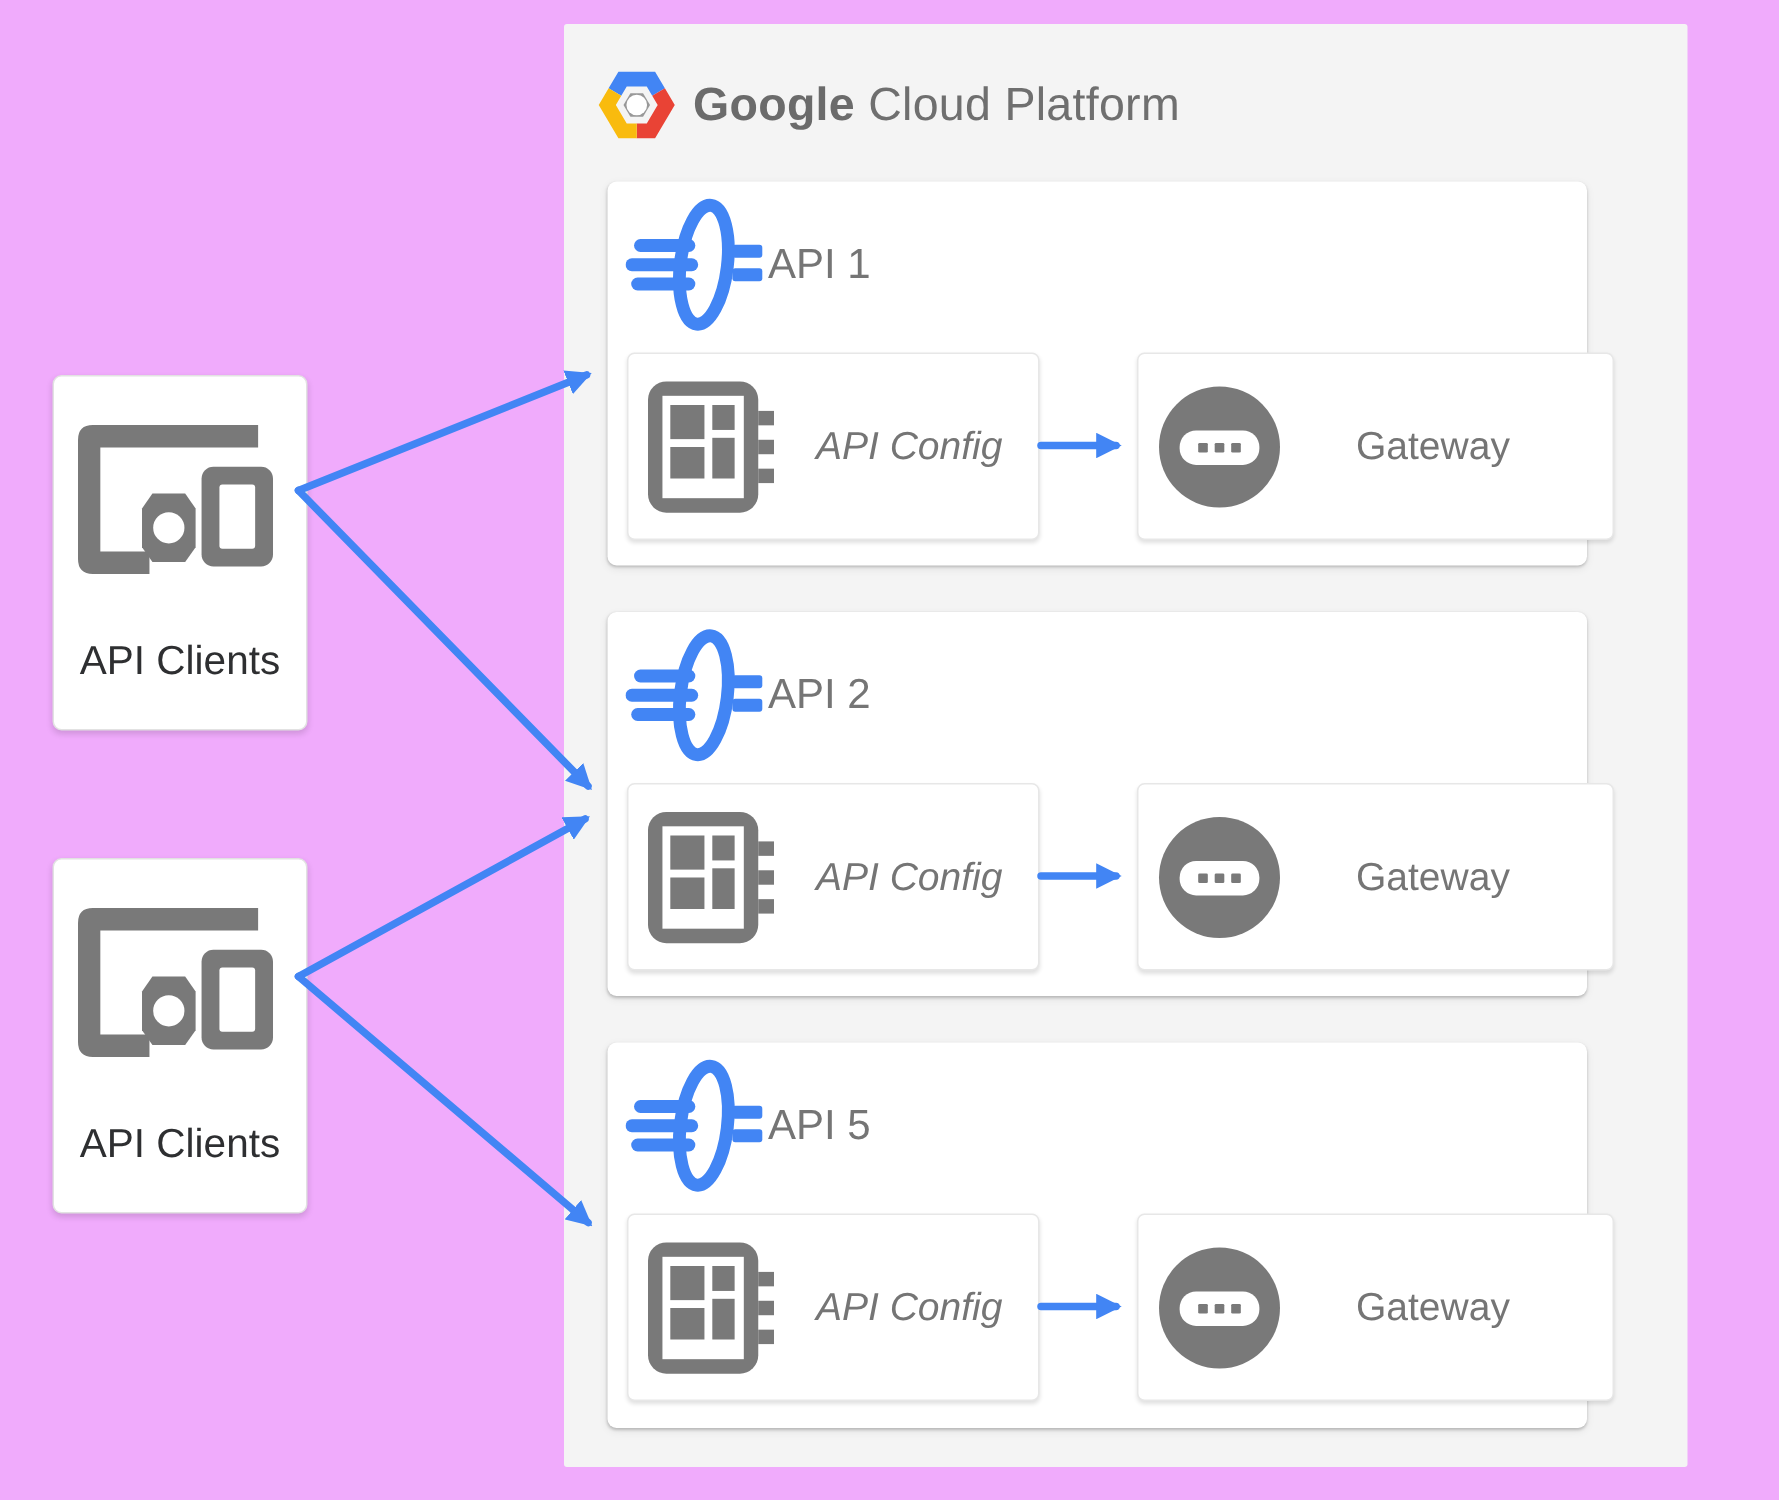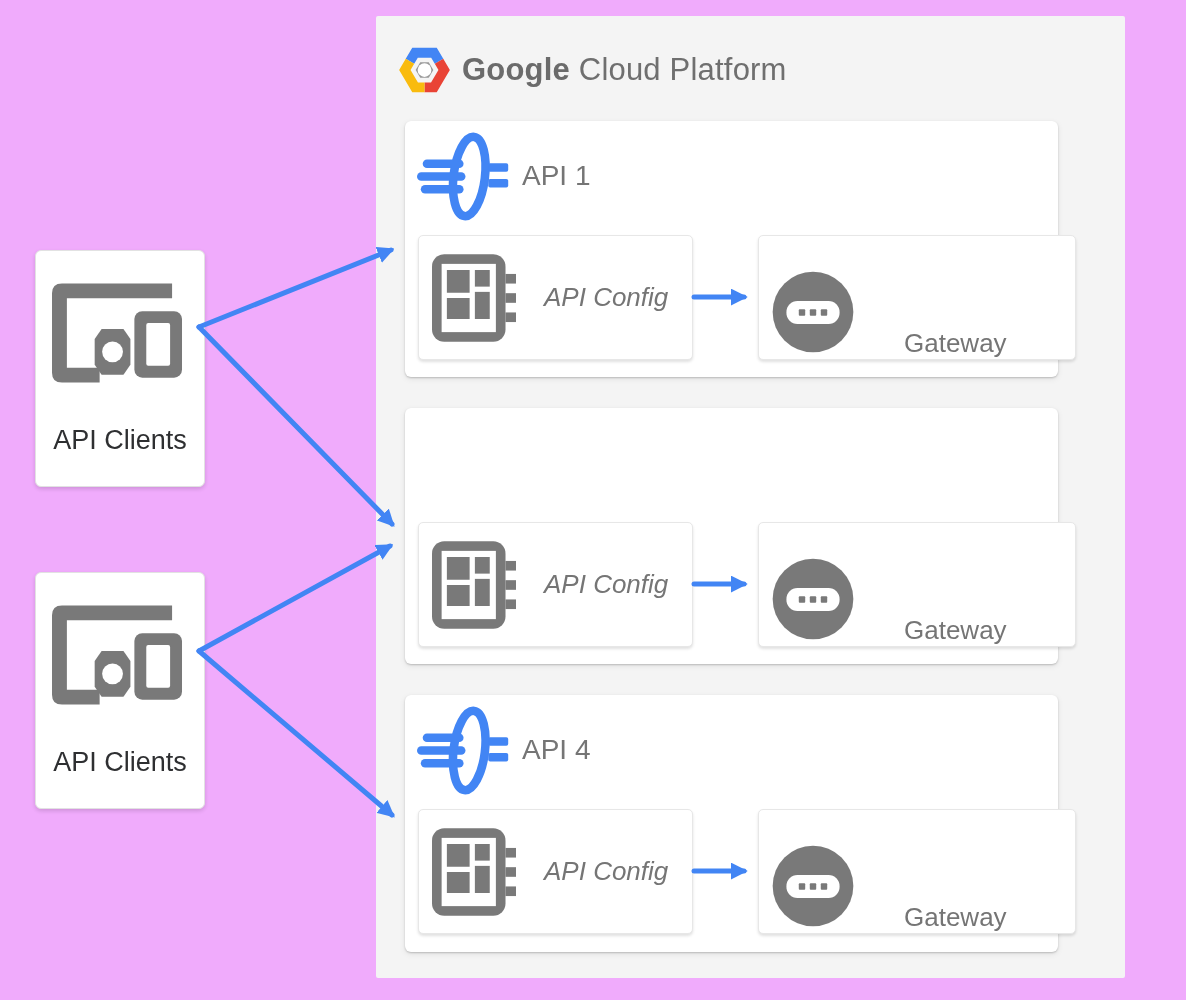--- a/index.html
+++ b/index.html
@@ -18,28 +18,28 @@
   .gcp-header{position:absolute;left:21px;top:29px;height:50px;display:flex;align-items:center;}
   .gcp-title{margin-left:10px;font-size:31px;color:var(--title-gray);letter-spacing:.2px;white-space:nowrap;}
   .gcp-title .brand{font-weight:700;color:#6B6B6B;}
   .gcp-title .product{font-weight:400;}
 
   
   .api-box{position:absolute;left:29px;width:653px;height:256px;background:var(--card-bg);
     border-radius:6px;box-shadow:0 1px 2px rgba(0,0,0,.20),0 2px 6px rgba(0,0,0,.08);}
   .api-box.a1{top:105px;} .api-box.a2{top:392px;} .api-box.a3{top:679px;height:257px;}
   .api-header{position:absolute;left:12px;top:5px;height:100px;display:flex;align-items:center;}
-  .api-name{margin-left:10px;font-size:28px;color:var(--label-gray);}
+  .api-name{font-size:28px;color:var(--label-gray);}
 
   .inner-box{position:absolute;top:114px;height:125px;background:var(--card-bg);
     border:1px solid #E7E7E7;border-radius:5px;box-shadow:0 2px 3px rgba(0,0,0,.12);
     display:flex;align-items:center;}
   .config-box{left:13px;width:275px;padding-left:13px;}
   .config-label{margin-left:28px;font-size:26px;color:var(--label-gray);white-space:nowrap;font-style:italic;}
-  .gateway-box{left:353px;width:318px;padding-left:10px;align-items:flex-end;}
+  .gateway-box{left:353px;width:318px;padding-left:10px;}
   .gateway-label{margin-left:47px;font-size:26px;color:var(--label-gray);white-space:nowrap;}
   .h-arrow{position:absolute;left:287px;top:168px;overflow:visible;}
 
   
   .client-box{position:absolute;left:35px;width:170px;height:237px;background:var(--card-bg);
     border:1px solid #E2E2E2;border-radius:6px;box-shadow:0 2px 4px rgba(0,0,0,.14);}
   .client-box.c1{top:250px;} .client-box.c2{top:572px;}
   .client-icon{position:absolute;left:16px;top:32px;}
   .client-label{position:absolute;left:0;top:174px;width:100%;text-align:center;
     font-size:27px;color:var(--dark-text);}
@@ -108,20 +108,31 @@
           <rect class="ic-white" x="19" y="36" width="58" height="25" rx="12"></rect>
           <rect class="ic-gray" x="32.5" y="45" width="7" height="7" rx="1"></rect>
           <rect class="ic-gray" x="44.5" y="45" width="7" height="7" rx="1"></rect>
           <rect class="ic-gray" x="56.5" y="45" width="7" height="7" rx="1"></rect>
         </svg>
         <span class="gateway-label">Gateway</span>
       </div>
     </div>
 
     <div class="api-box a2">
+      <div class="api-header">
+        <svg width="95" height="97" viewBox="0 0 100 100">
+          <ellipse class="ic-blue-stroke" cx="55" cy="50" rx="16.5" ry="42" transform="rotate(7 55 50)"></ellipse>
+          <rect class="ic-blue" x="6" y="32" width="43" height="9" rx="4.5"></rect>
+          <rect class="ic-blue" x="0" y="45.5" width="51" height="9" rx="4.5"></rect>
+          <rect class="ic-blue" x="4" y="59" width="45" height="9" rx="4.5"></rect>
+          <rect class="ic-blue" x="75" y="36" width="21" height="9" rx="2"></rect>
+          <rect class="ic-blue" x="75" y="52.5" width="21" height="9" rx="2"></rect>
+        </svg>
+        <span class="api-name">API 2</span>
+      </div>
       <div class="inner-box config-box">
         <svg width="84" height="94" viewBox="0 0 96 100">
           <rect class="ic-gray" x="84" y="22.5" width="12" height="11"></rect>
           <rect class="ic-gray" x="84" y="44.5" width="12" height="11"></rect>
           <rect class="ic-gray" x="84" y="66.5" width="12" height="11"></rect>
           <rect class="ic-gray" x="0" y="0" width="84" height="100" rx="14"></rect>
           <rect class="ic-white" x="11" y="11" width="62" height="78"></rect>
           <rect class="ic-gray" x="17" y="18" width="26" height="26"></rect>
           <rect class="ic-gray" x="17" y="50" width="26" height="24"></rect>
           <rect class="ic-gray" x="49" y="18" width="17" height="19"></rect>
@@ -147,21 +158,21 @@
     <div class="api-box a3">
       <div class="api-header">
         <svg width="95" height="97" viewBox="0 0 100 100">
           <ellipse class="ic-blue-stroke" cx="55" cy="50" rx="16.5" ry="42" transform="rotate(7 55 50)"></ellipse>
           <rect class="ic-blue" x="6" y="32" width="43" height="9" rx="4.5"></rect>
           <rect class="ic-blue" x="0" y="45.5" width="51" height="9" rx="4.5"></rect>
           <rect class="ic-blue" x="4" y="59" width="45" height="9" rx="4.5"></rect>
           <rect class="ic-blue" x="75" y="36" width="21" height="9" rx="2"></rect>
           <rect class="ic-blue" x="75" y="52.5" width="21" height="9" rx="2"></rect>
         </svg>
-        <span class="api-name">API 4</span>
+        <span class="api-name">API 5</span>
       </div>
       <div class="inner-box config-box">
         <svg width="84" height="94" viewBox="0 0 96 100">
           <rect class="ic-gray" x="84" y="22.5" width="12" height="11"></rect>
           <rect class="ic-gray" x="84" y="44.5" width="12" height="11"></rect>
           <rect class="ic-gray" x="84" y="66.5" width="12" height="11"></rect>
           <rect class="ic-gray" x="0" y="0" width="84" height="100" rx="14"></rect>
           <rect class="ic-white" x="11" y="11" width="62" height="78"></rect>
           <rect class="ic-gray" x="17" y="18" width="26" height="26"></rect>
           <rect class="ic-gray" x="17" y="50" width="26" height="24"></rect>

